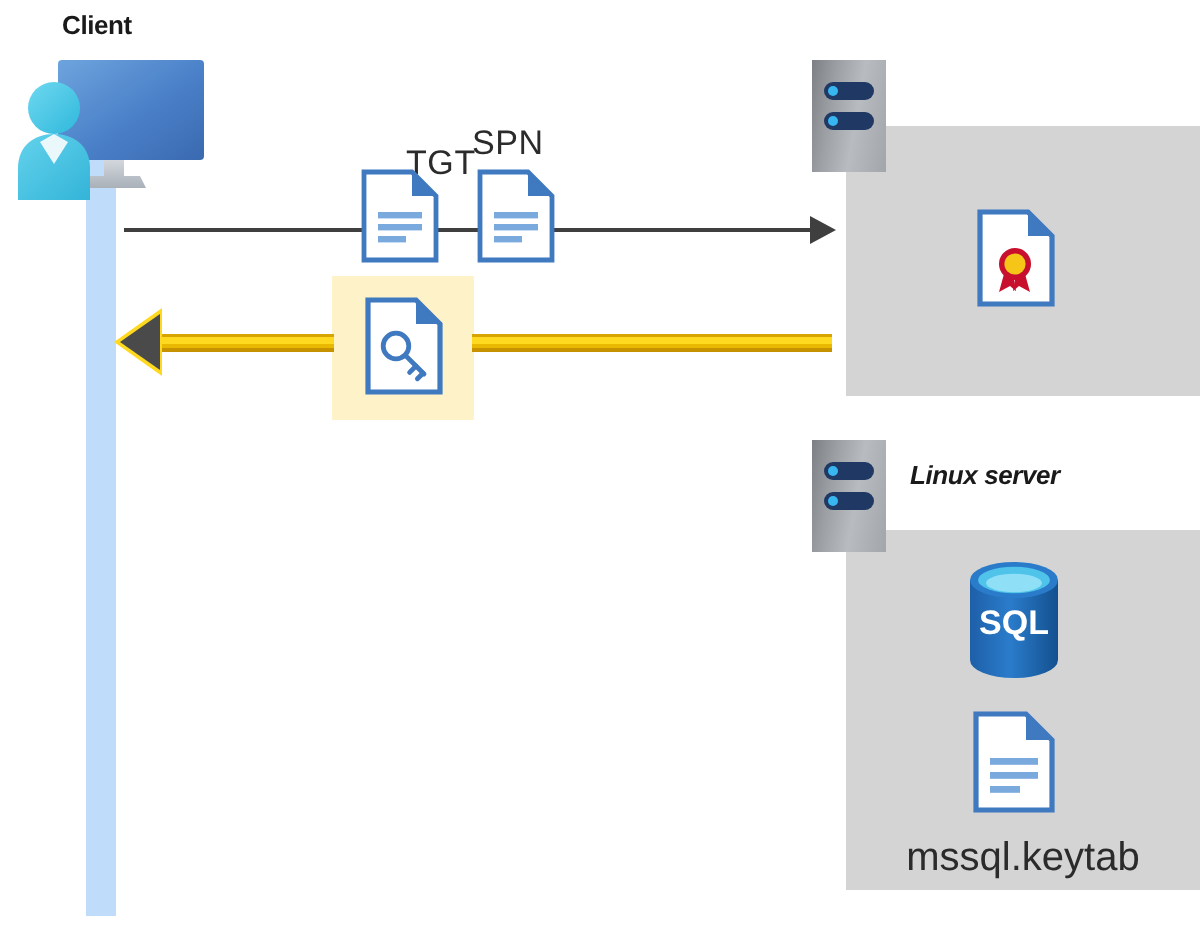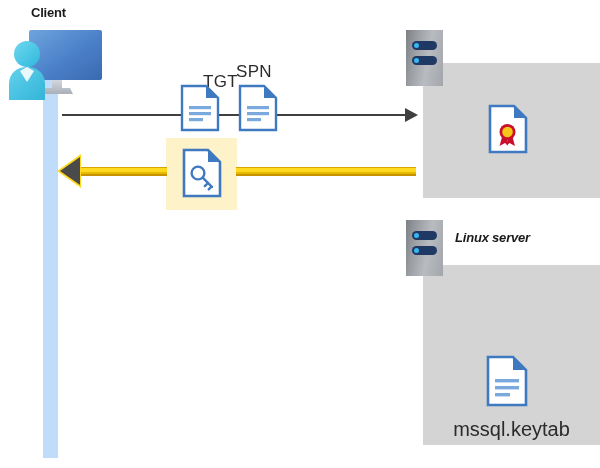--- a/index.html
+++ b/index.html
@@ -257,20 +257,36 @@
     <div class="server-bar" style="top:11px;">
         <span class="led"></span>
       </div>
     <div class="server-bar" style="top:26px;">
         <span class="led"></span>
       </div>
   </div>
 
   <div class="abs title" id="linux-title">Linux server</div>
 
+  <div class="abs" id="sql-icon">
+    <svg width="50" height="58" viewBox="0 0 50 58">
+      <defs>
+        <linearGradient id="dbSide" x1="0" y1="0" x2="1" y2="0">
+          <stop offset="0%" stop-color="#1e5fa8"></stop>
+          <stop offset="45%" stop-color="#2a7ccb"></stop>
+          <stop offset="100%" stop-color="#14508f"></stop>
+        </linearGradient>
+      </defs>
+      <path d="M3 9 h44 v40 a22 9 0 0 1 -44 0 z" fill="url(#dbSide)"></path>
+      <ellipse cx="25" cy="9" rx="22" ry="9" fill="#2a7ccb"></ellipse>
+      <ellipse cx="25" cy="9" rx="18" ry="6.6" fill="#4fc3ea"></ellipse>
+      <ellipse cx="25" cy="10.5" rx="14" ry="4.6" fill="#8fe0f6"></ellipse>
+      <text x="25" y="36" text-anchor="middle" font-family="Liberation Sans, sans-serif" font-size="17" font-weight="bold" fill="#ffffff">SQL</text>
+    </svg>
+  </div>
 
   <div class="abs doc" id="doc-keytab">
     <svg width="42" height="52" viewBox="0 0 42 52">
       <path d="M2 2 h25 l13 13 v35 h-38 z" fill="#ffffff" stroke="#3f79c0" stroke-width="2.6"></path>
       <path d="M27 2 v13 h13 z" fill="#3f79c0"></path>
       <rect x="9" y="24" width="24" height="3.4" fill="#7aa9de"></rect>
       <rect x="9" y="31" width="24" height="3.4" fill="#7aa9de"></rect>
       <rect x="9" y="38" width="15" height="3.4" fill="#7aa9de"></rect>
     </svg>
   </div>

